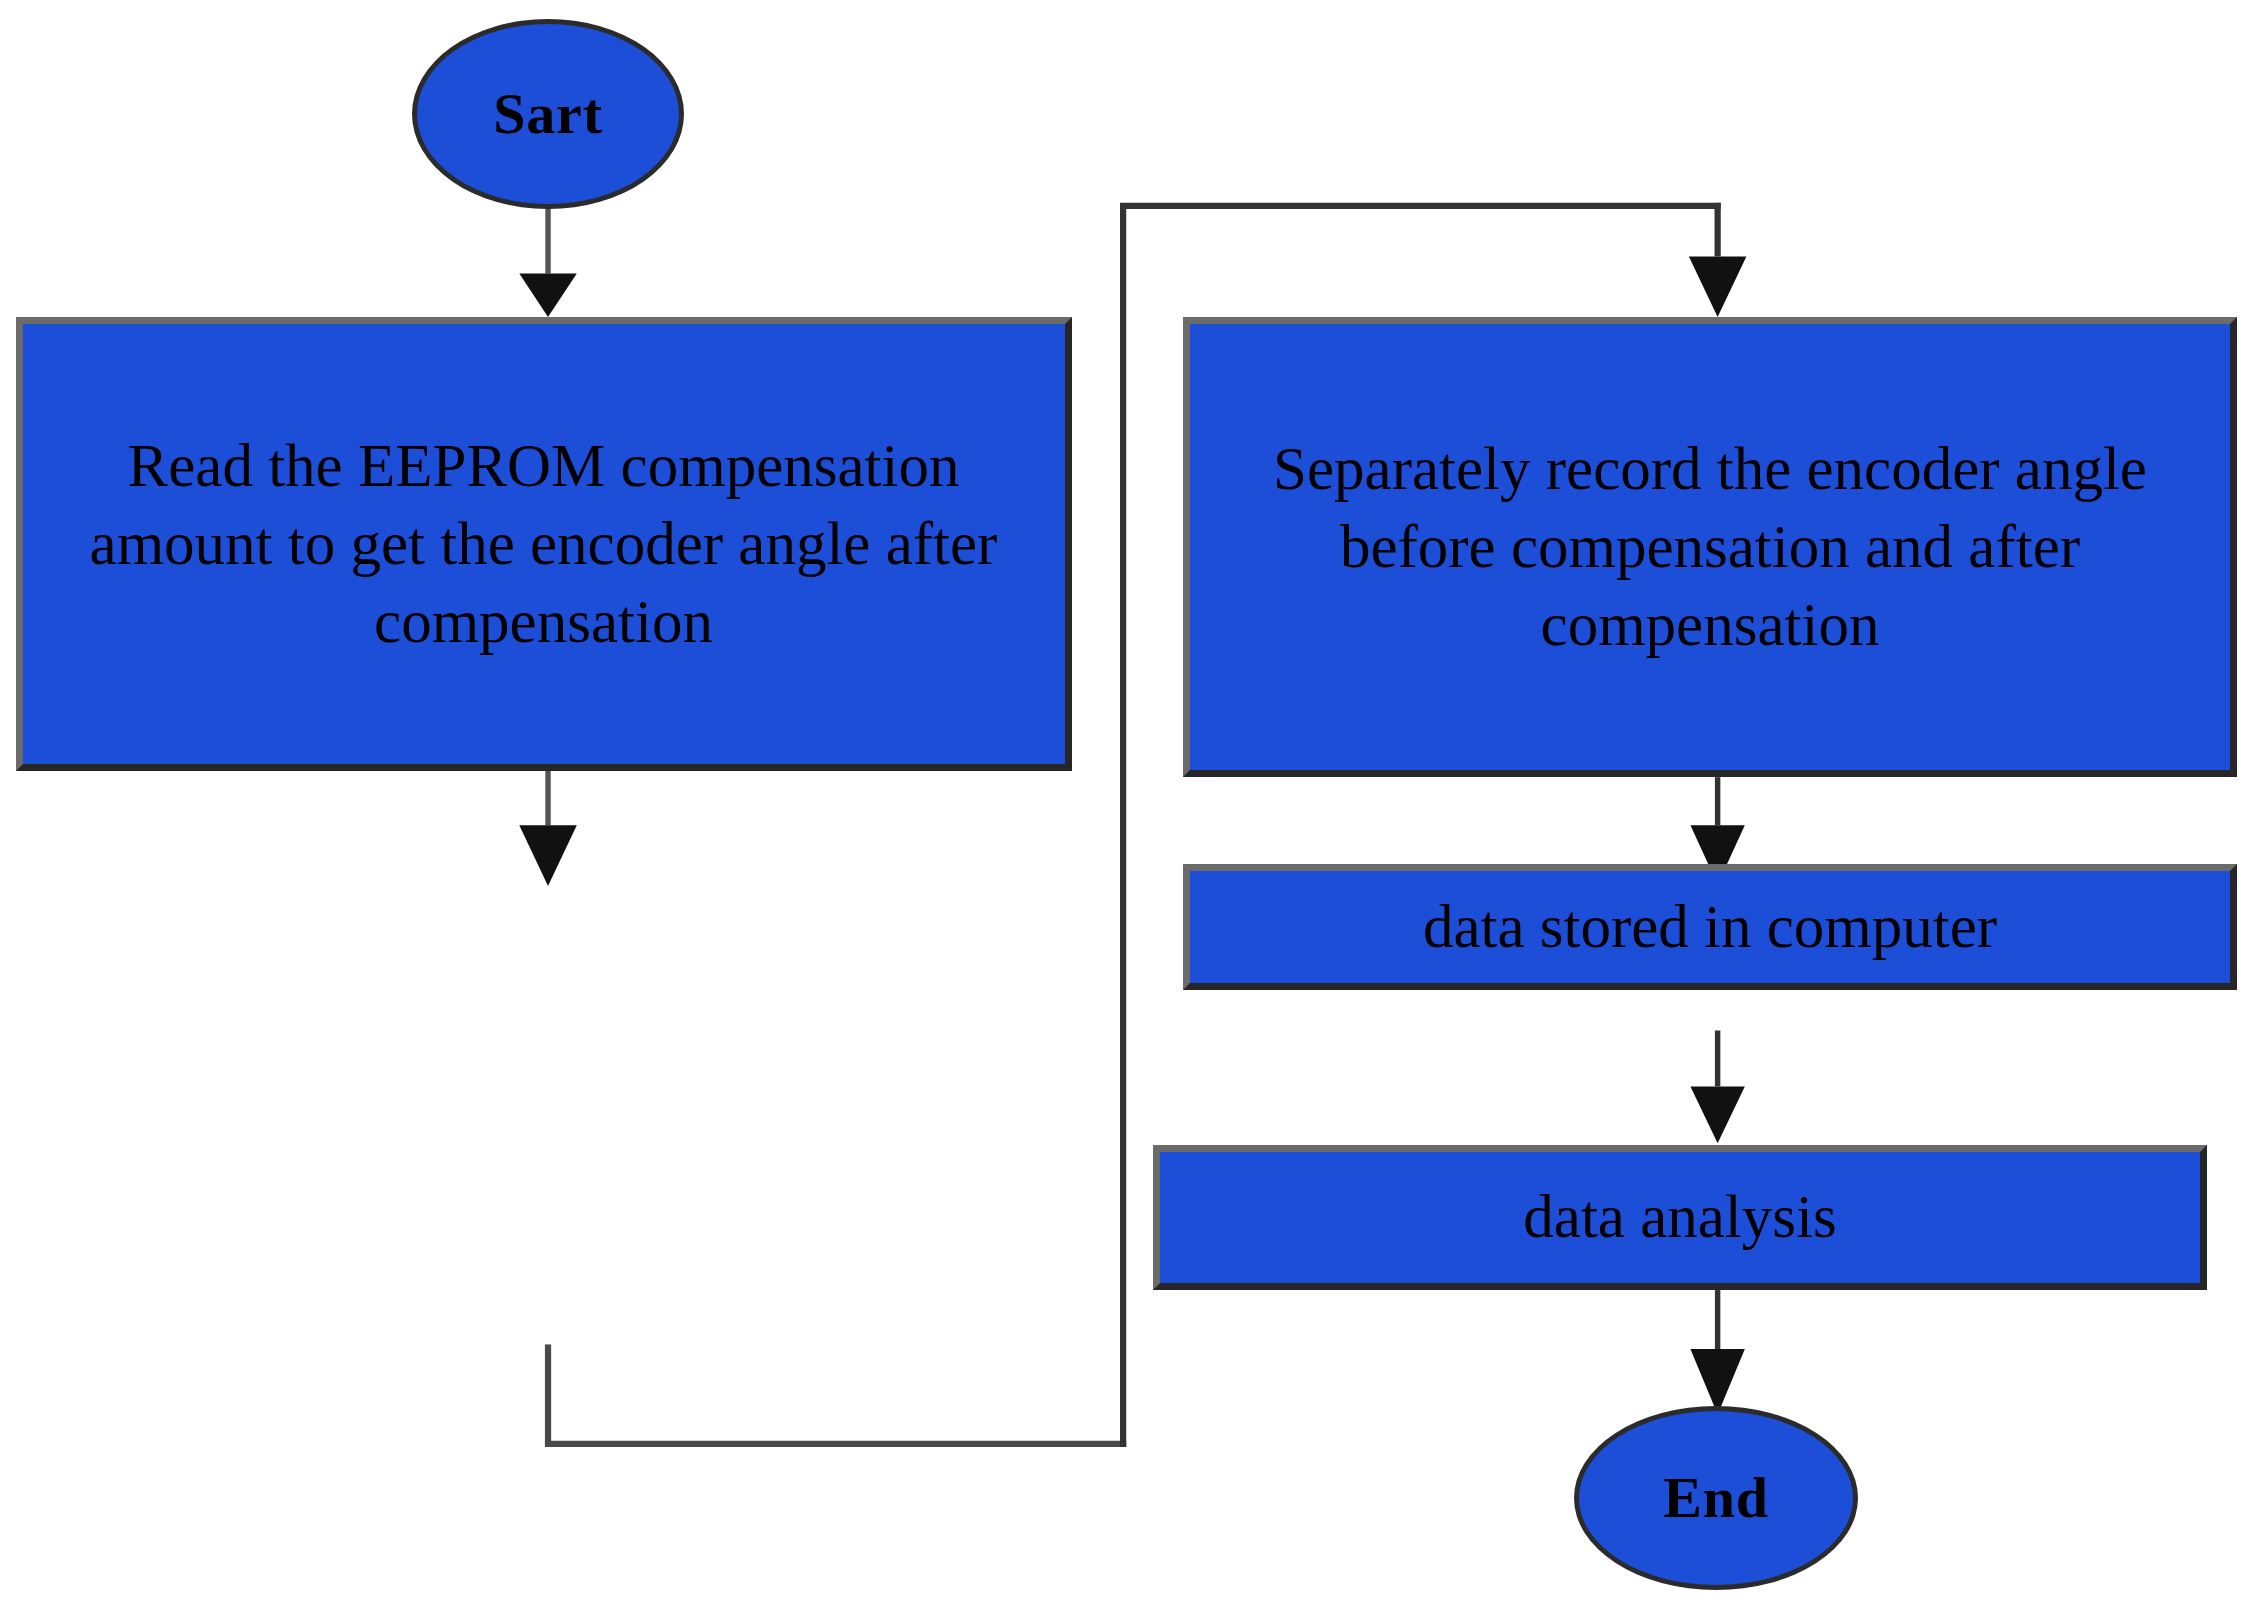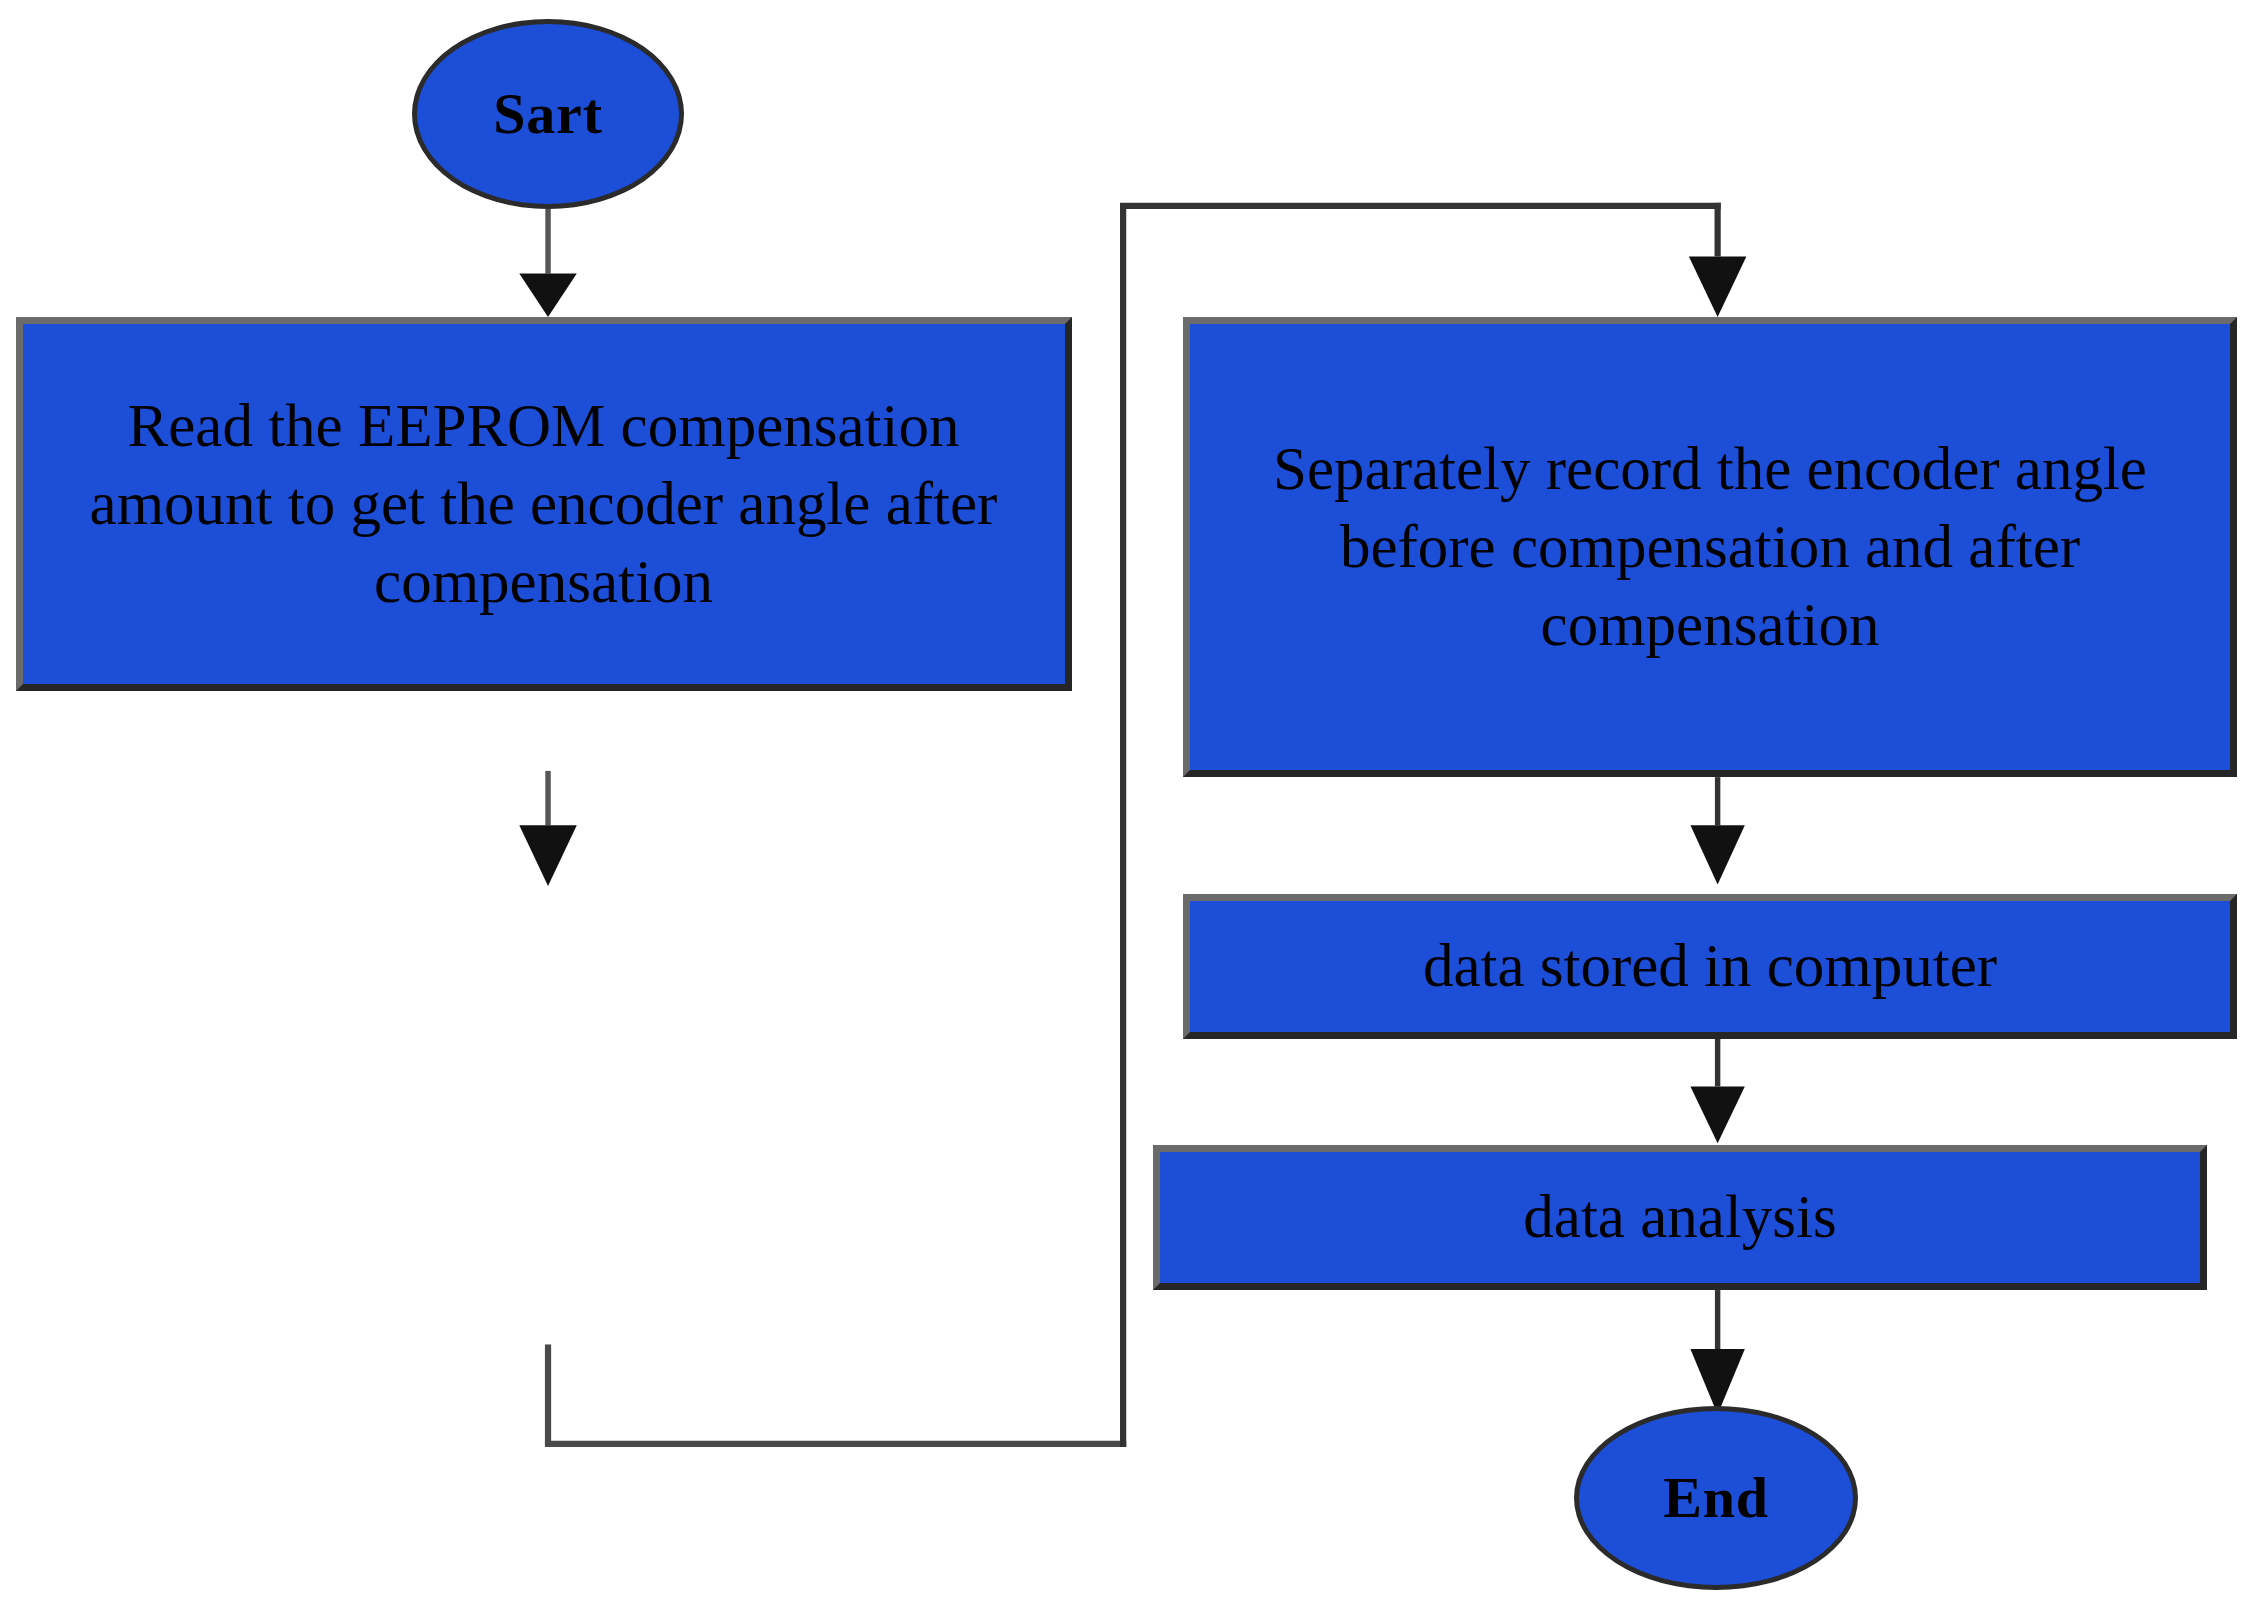--- a/index.html
+++ b/index.html
@@ -52,25 +52,25 @@
     width: 100%;
     padding: 0 20px;
     box-sizing: border-box;
     line-height: 1.28;
   }
 
   
   #start-node      { left: 412px;  top: 19.4px;   width: 272px;  height: 190px; font-size: 58px; letter-spacing: 0.8px; }
   #end-node        { left: 1574px; top: 1406px; width: 284px;  height: 184px; font-size: 58px; letter-spacing: 0.8px; }
 
-  #read-eeprom-node{ left: 15.5px;   top: 317px;  width: 1056px; height: 374px; font-size: 61px; }
+  #read-eeprom-node{ left: 15.5px;   top: 317px;  width: 1056px; height: 454px; font-size: 61px; }
   #servo-node      { left: 15.5px;   top: 888px; width: 1056px; height: 457px; font-size: 61px; }
 
   #record-node     { left: 1183px; top: 317px;  width: 1054px; height: 460px; font-size: 61px; }
-  #store-node      { left: 1183px; top: 894px; width: 1054px; height: 145px; font-size: 61px; align-items: center; }
+  #store-node      { left: 1183px; top: 864px; width: 1054px; height: 126px; font-size: 61px; align-items: center; }
   #analysis-node   { left: 1153px; top: 1145px; width: 1054px; height: 145px; font-size: 61px; justify-content: center; }
 </style>
 </head>
 <body>
 
 <div id="canvas">
 
   <svg class="conn-layer" viewBox="0 0 2909 2082" width="2261" height="1618" xmlns="http://www.w3.org/2000/svg">
     <defs>
       <marker id="arrowhead" markerWidth="10" markerHeight="12" refX="1" refY="6" orient="auto" markerUnits="userSpaceOnUse">

